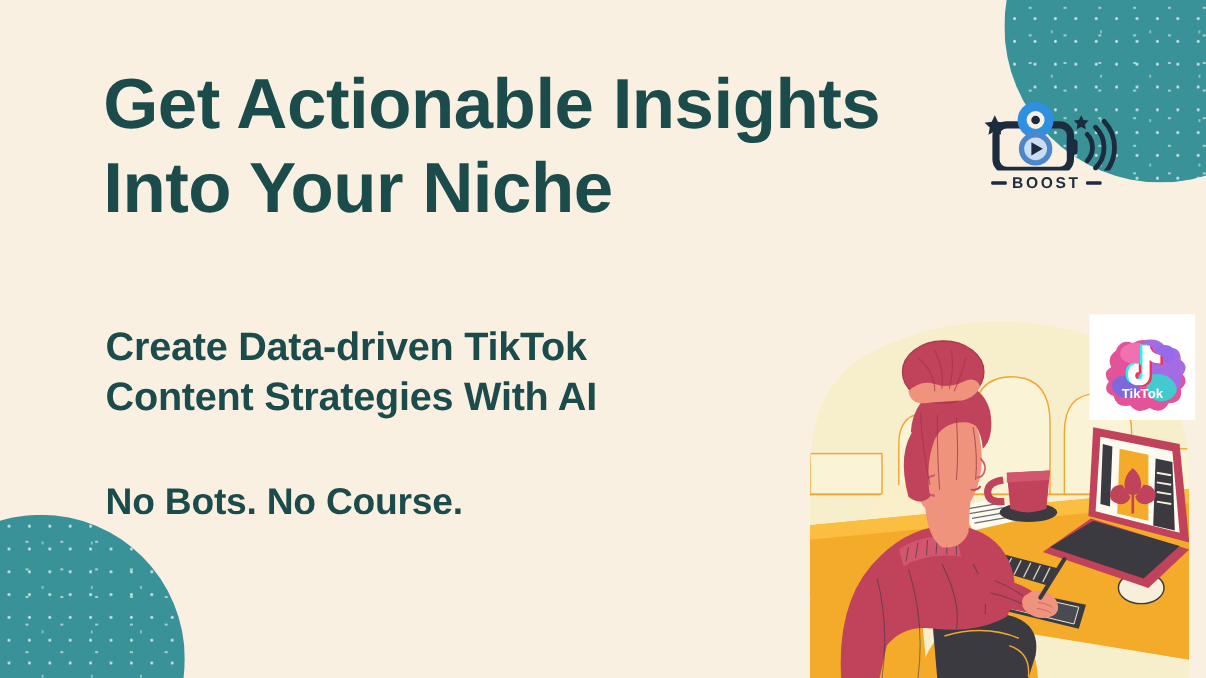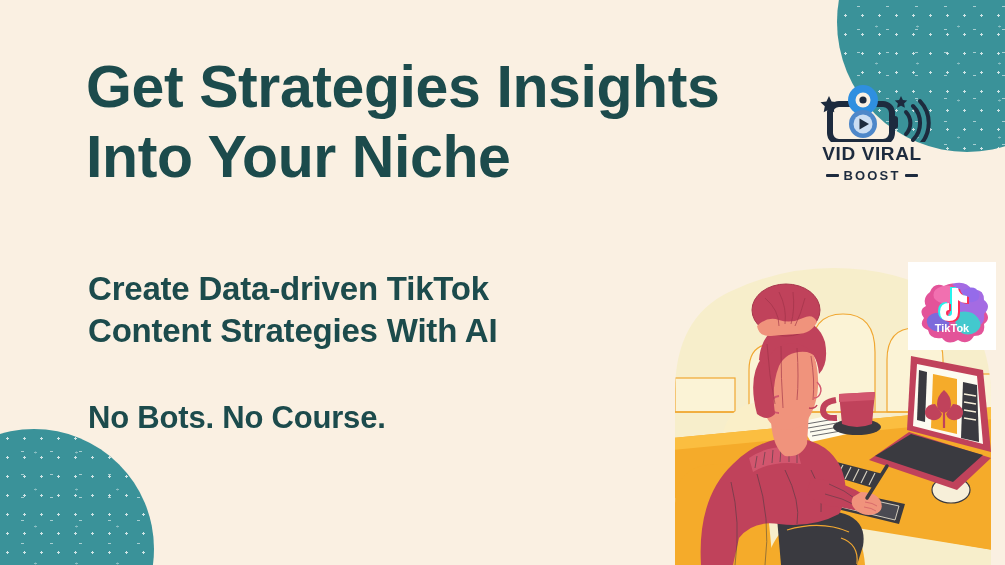--- a/index.html
+++ b/index.html
@@ -131,21 +131,21 @@
 </style>
 </head>
 <body>
 
 <div id="slide">
 
   <div class="deco-circle" id="deco-tr"></div>
   <div class="deco-circle" id="deco-bl"></div>
 
   <div class="text-col">
-    <h1 class="headline">Get Strategies Insights
+    <h1 class="headline">Get Actionable Insights
 Into Your Niche</h1>
     <h2 class="subheadline">Create Data-driven TikTok
 Content Strategies With AI</h2>
     <p class="tagline">No Bots. No Course.</p>
   </div>
 
   <div id="brand-logo">
     <svg class="mark" width="118" height="62" viewBox="0 0 118 62">
 
       <path d="M16 16 l2.6 5.4 5.9 .8 -4.3 4.1 1.1 5.9 -5.3 -2.8 -5.3 2.8 1.1 -5.9 -4.3 -4.1 5.9 -.8 Z" fill="#1D2B3E"></path>
@@ -159,21 +159,20 @@
       <circle cx="50" cy="20" r="3.6" fill="#1D2B3E"></circle>
 
       <circle cx="50" cy="44" r="14" fill="#4E87C9"></circle>
       <circle cx="50" cy="44" r="9.5" fill="#CBDDF2"></circle>
       <path d="M46.5 38.5 L56 44 L46.5 49.5 Z" fill="#1D2B3E"></path>
 
       <path d="M93 32 a16 16 0 0 1 0 22" fill="none" stroke="#1D2B3E" stroke-width="4" stroke-linecap="round"></path>
       <path d="M100 26 a24 24 0 0 1 0 34" fill="none" stroke="#1D2B3E" stroke-width="4" stroke-linecap="round"></path>
       <path d="M107 21 a32 32 0 0 1 0 44" fill="none" stroke="#1D2B3E" stroke-width="4" stroke-linecap="round"></path>
     </svg>
-    <span class="brand-name">VID VIRAL</span>
     <div class="brand-sub-row">
       <span class="brand-dash"></span>
       <span class="brand-sub">BOOST</span>
       <span class="brand-dash"></span>
     </div>
   </div>
 
   <svg id="illustration" viewBox="0 0 344 313">
     <defs>
       <clipPath id="blobClip">

